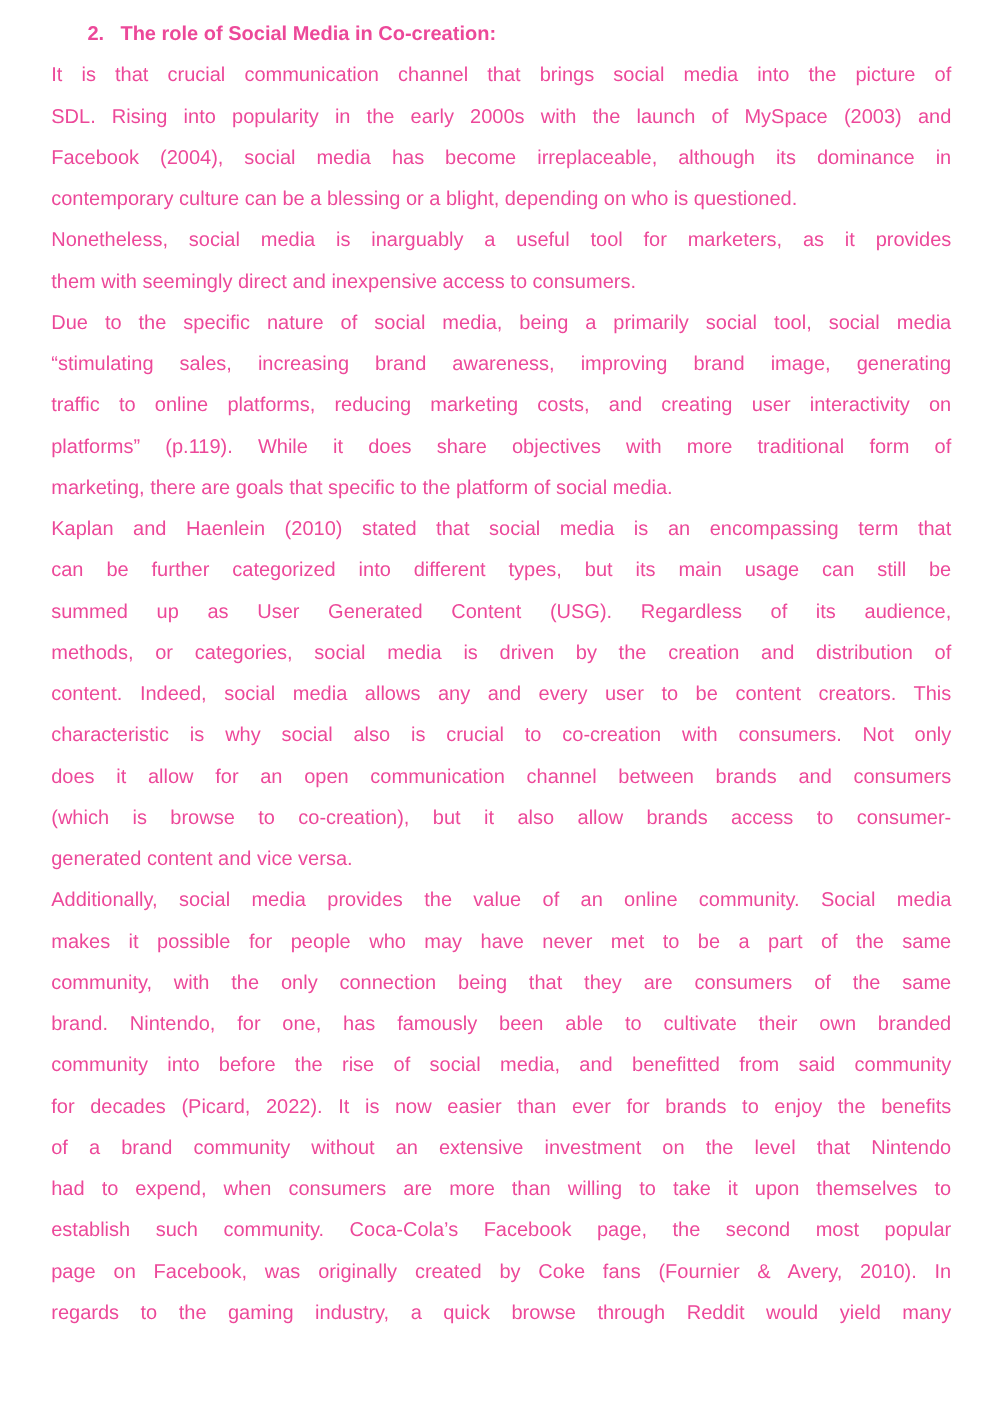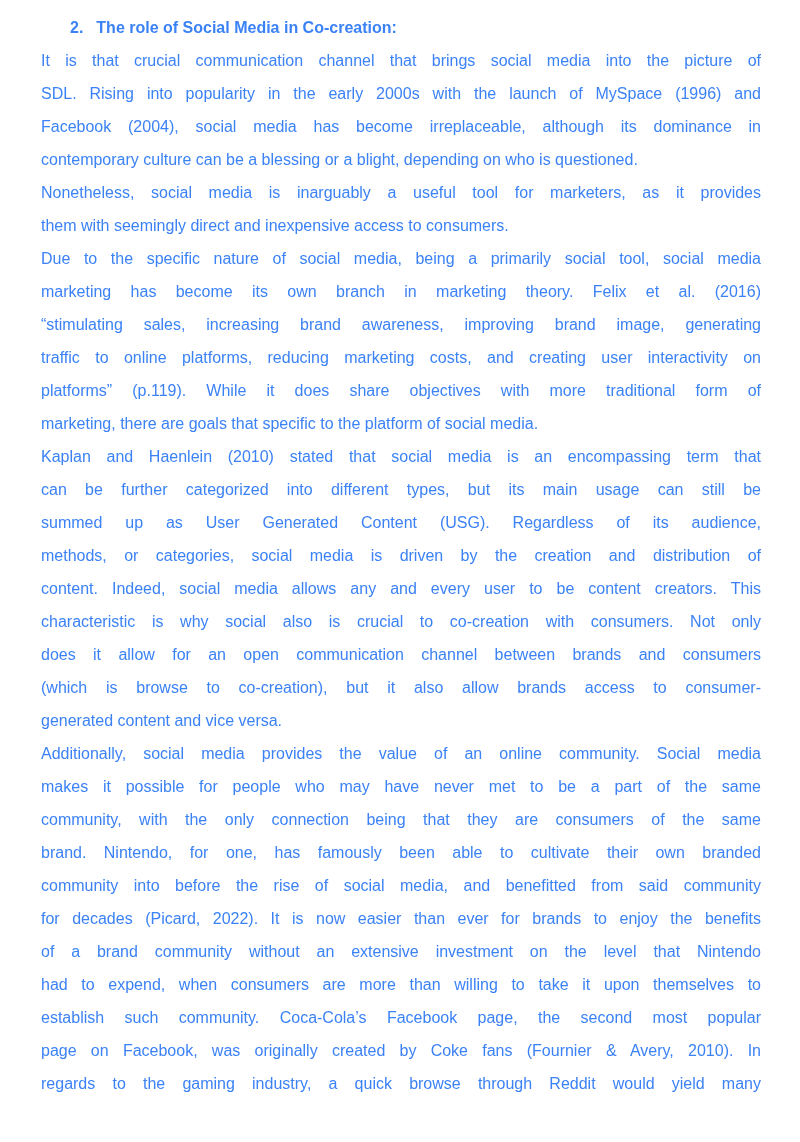--- a/index.html
+++ b/index.html
@@ -9,21 +9,21 @@
   }
   .page {
     position: relative;
     width: 800px;
     height: 1142px;
     background: #ffffff;
     box-sizing: border-box;
     padding: 11px 39px 0 41px;
     font-family: "Liberation Sans", sans-serif;
     font-size: 16px;
-    color: #3b82f6;
+    color: #ec4899;
     overflow: hidden;
   }
   .heading {
     line-height: 33px;
     font-weight: bold;
     padding-left: 29px;
     white-space: nowrap;
   }
   .heading .hnum {
     display: inline-block;
@@ -41,27 +41,26 @@
 </style>
 </head>
 <body>
 
 <div class="page">
   <div class="heading">
     <span class="hnum">2.</span><span class="htitle">The role of Social Media in Co-creation:</span>
   </div>
   <div class="lines">
       <div class="line just">It is that crucial communication channel that brings social media into the picture of</div>
-      <div class="line just">SDL. Rising into popularity in the early 2000s with the launch of MySpace (1996) and</div>
+      <div class="line just">SDL. Rising into popularity in the early 2000s with the launch of MySpace (2003) and</div>
       <div class="line just">Facebook (2004), social media has become irreplaceable, although its dominance in</div>
       <div class="line">contemporary culture can be a blessing or a blight, depending on who is questioned.</div>
       <div class="line just">Nonetheless, social media is inarguably a useful tool for marketers, as it provides</div>
       <div class="line">them with seemingly direct and inexpensive access to consumers.</div>
       <div class="line just">Due to the specific nature of social media, being a primarily social tool, social media</div>
-      <div class="line just">marketing has become its own branch in marketing theory. Felix et al. (2016)</div>
       <div class="line just">“stimulating sales, increasing brand awareness, improving brand image, generating</div>
       <div class="line just">traffic to online platforms, reducing marketing costs, and creating user interactivity on</div>
       <div class="line just">platforms” (p.119). While it does share objectives with more traditional form of</div>
       <div class="line">marketing, there are goals that specific to the platform of social media.</div>
       <div class="line just">Kaplan and Haenlein (2010) stated that social media is an encompassing term that</div>
       <div class="line just">can be further categorized into different types, but its main usage can still be</div>
       <div class="line just">summed up as User Generated Content (USG). Regardless of its audience,</div>
       <div class="line just">methods, or categories, social media is driven by the creation and distribution of</div>
       <div class="line just">content. Indeed, social media allows any and every user to be content creators. This</div>
       <div class="line just">characteristic is why social also is crucial to co-creation with consumers. Not only</div>

